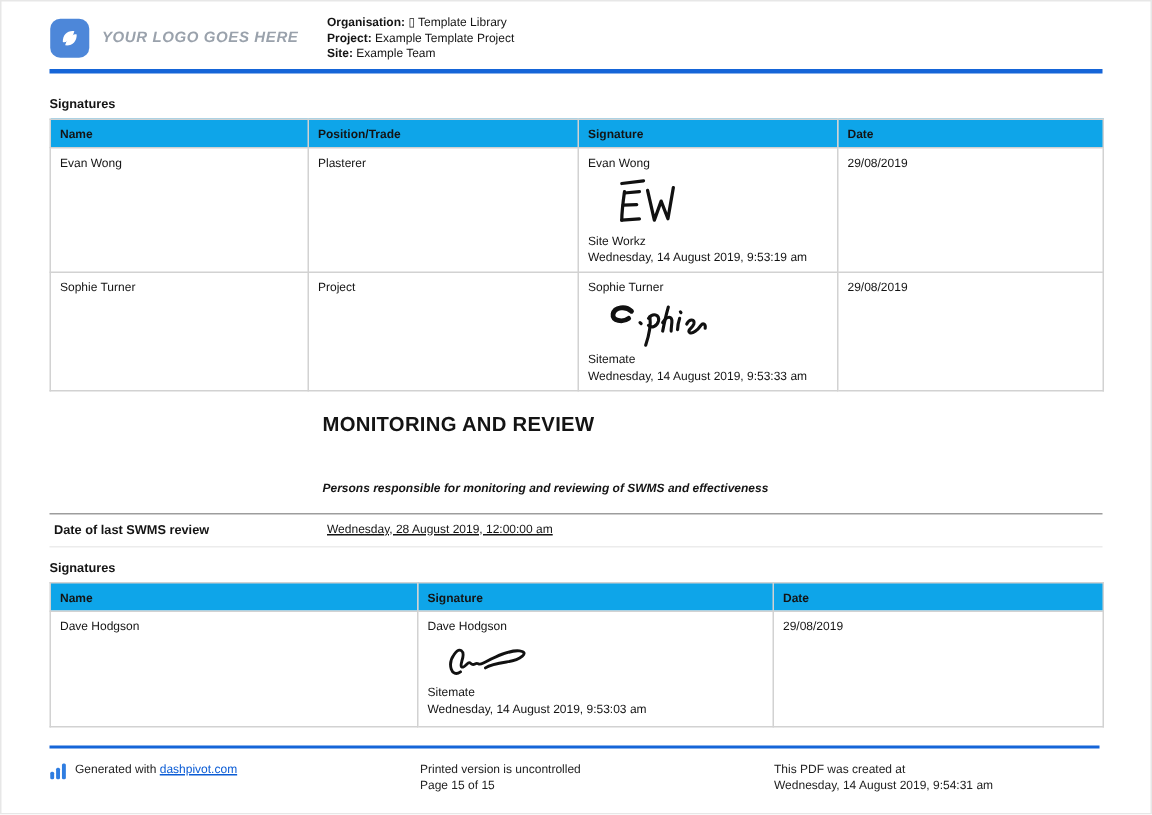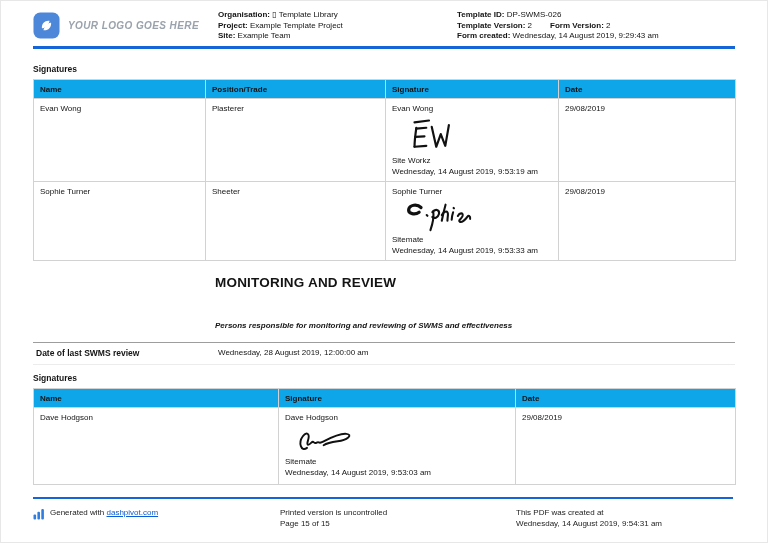--- a/index.html
+++ b/index.html
@@ -35,21 +35,21 @@
   .sig-cell .sig-name { display: block; }
   .sig-img { display: block; margin: 3px 0 2px 8px; }
   .sig-company { display: block; margin-top: 2px; }
   .sig-time { display: block; margin-top: 2px; }
 
   
   .mr-heading { margin: 14px 33px 0 215px; font-size: 13.5px; font-weight: 700; letter-spacing: .2px; }
   .mr-subtitle { margin: 31px 33px 0 215px; font-size: 8px; font-weight: 700; font-style: italic; }
   .review-row { margin: 12px 33px 0 33px; border-top: 1px solid #9d9d9d; border-bottom: 1px solid #ececec; display: flex; padding: 5px 0 6px 3px; }
   .review-label { width: 182px; font-size: 8.5px; font-weight: 700; }
-  .review-value { font-size: 8px; }
+  .review-value { font-size: 8px; text-decoration: underline; }
 
   
   .footer-rule { position: absolute; left: 33px; width: 700px; top: 497px; height: 2px; background: #1565d8; }
   .footer { position: absolute; left: 33px; width: 702px; top: 507px; display: flex; font-size: 8px; line-height: 11px; color: #222; }
   .f-left { width: 247px; display: flex; align-items: flex-start; gap: 5px; }
   .f-center { width: 236px; }
   .f-right { flex: 1; }
   .f-link { color: #0b5cd5; text-decoration: underline; cursor: pointer; }
   .bars-icon { margin-top: 1px; }
 
@@ -69,25 +69,20 @@
       </svg>
       <span class="logo-text">YOUR LOGO GOES HERE</span>
     </div>
 
     <div class="meta-block org-block">
       <div><b>Organisation:</b> <span>▯ Template Library</span></div>
       <div><b>Project:</b> <span>Example Template Project</span></div>
       <div><b>Site:</b> <span>Example Team</span></div>
     </div>
 
-    <div class="meta-block tpl-block">
-      <div><b>Template ID:</b> <span>DP-SWMS-026</span></div>
-      <div><b>Template Version:</b> <span>2</span><b class="inline-gap">Form Version:</b> <span>2</span></div>
-      <div><b>Form created:</b> <span>Wednesday, 14 August 2019, 9:29:43 am</span></div>
-    </div>
   </div>
   <div class="header-rule"></div>
 
   <div class="section-title">Signatures</div>
 
   <table class="t1">
     <thead>
       <tr>
         <th class="c1">Name</th>
         <th class="c2">Position/Trade</th>
@@ -109,21 +104,21 @@
             <path d="M14 34 L27 33"></path>
             <path d="M33 12 L38 34 L43 20 L48 33 L52 10"></path>
           </svg>
           <span class="sig-company">Site Workz</span>
           <span class="sig-time">Wednesday, 14 August 2019, 9:53:19 am</span>
         </td>
         <td class="date-cell">29/08/2019</td>
       </tr>
       <tr>
         <td class="name-cell">Sophie Turner</td>
-        <td class="pos-cell">Sheeter</td>
+        <td class="pos-cell">Project</td>
         <td class="sig-cell">
           <span class="sig-name">Sophie Turner</span>
           <svg class="sig sig-img" width="76" height="34" viewBox="0 0 80 36" stroke-width="2.2">
             <path d="M22 9 C18 5 10 6 9 11 C8 16 16 17 20 14" stroke-width="3.4"></path>
             <path d="M28 17 l0.8 0.8"></path>
             <path d="M35 13 C36 20 34 27 32 33"></path>
             <path d="M34 14 C37 10 42 11 41 16 C40 20 36 21 34 19"></path>
             <path d="M48 6 C46 13 45 18 44 23"></path>
             <path d="M44 17 C47 12 51 12 50.5 17 C50.2 20 50 21 50 23"></path>
             <path d="M56 14 C55 17 54.6 20 54.5 22"></path>

